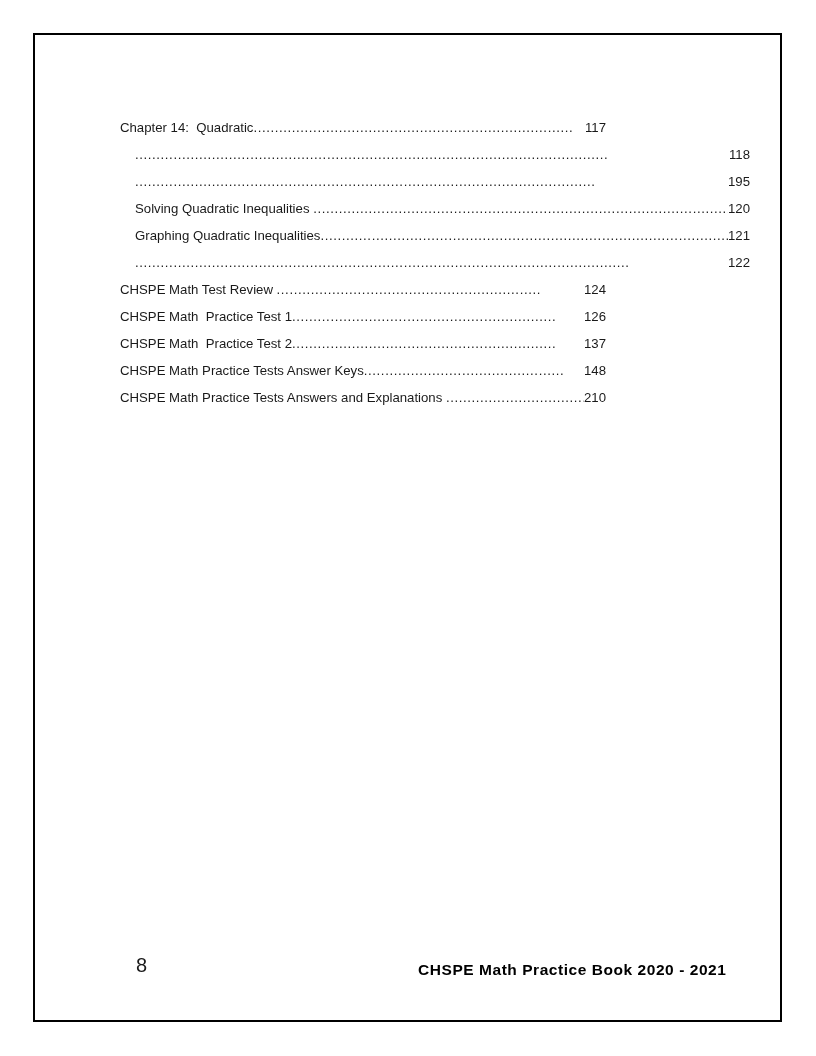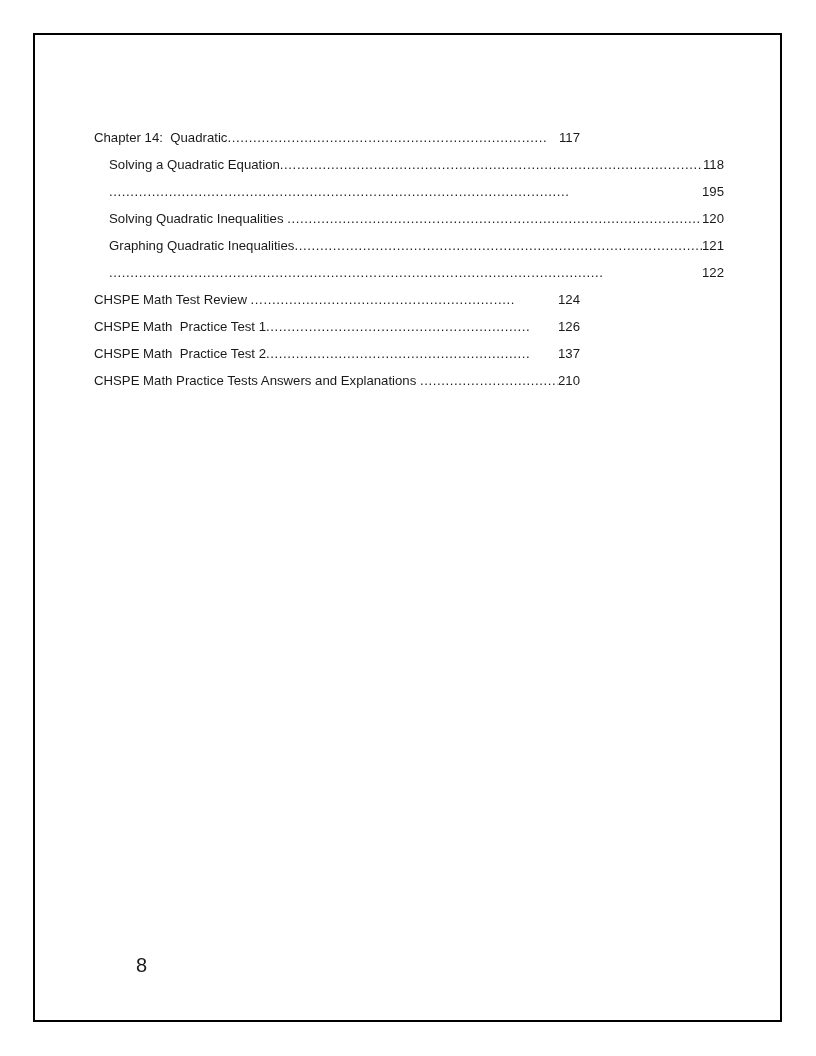--- a/index.html
+++ b/index.html
@@ -109,30 +109,32 @@
     letter-spacing: 0.55px;
     color: #000000;
     white-space: pre;
   }
 </style>
 </head>
 <body>
 
 <div class="page-sheet">
 
-  <div class="toc" id="toc-root" style="top:89px;">
+  <div class="toc" id="toc-root" style="top:79px;padding-left:26px;">
       <div class="toc-entry level-1"><span class="entry-title">Chapter 14:  Quadratic</span><span class="leader">...........................................................................</span><span class="page-num">117</span></div>
-      <div class="toc-entry level-2"><span class="entry-title">Solving a Quadratic Equation</span><span class="leader">...............................................................................................................</span><span class="page-num">118</span></div>
+      <div class="toc-entry level-2"><span class="leader">...............................................................................................................</span><span class="page-num">118</span></div>
       <div class="toc-entry level-2"><span class="leader">............................................................................................................</span><span class="page-num">195</span></div>
       <div class="toc-entry level-2"><span class="entry-title">Solving Quadratic Inequalities </span><span class="leader">...........................................................................................................</span><span class="page-num">120</span></div>
       <div class="toc-entry level-2"><span class="entry-title">Graphing Quadratic Inequalities</span><span class="leader">..........................................................................................................</span><span class="page-num">121</span></div>
       <div class="toc-entry level-2"><span class="leader">....................................................................................................................</span><span class="page-num">122</span></div>
       <div class="toc-entry level-1"><span class="entry-title">CHSPE Math Test Review </span><span class="leader">..............................................................</span><span class="page-num">124</span></div>
       <div class="toc-entry level-1"><span class="entry-title">CHSPE Math  Practice Test 1</span><span class="leader">..............................................................</span><span class="page-num">126</span></div>
       <div class="toc-entry level-1"><span class="entry-title">CHSPE Math  Practice Test 2</span><span class="leader">..............................................................</span><span class="page-num">137</span></div>
+      <div class="toc-entry level-1"><span class="entry-title">CHSPE Math Practice Tests Answer Keys</span><span class="leader">...............................................</span><span class="page-num">148</span></div>
       <div class="toc-entry level-1"><span class="entry-title">CHSPE Math Practice Tests Answers and Explanations </span><span class="leader">....................................</span><span class="page-num">210</span></div>
     </div>
 
   <div class="footer">
     <div class="footer-page-number">8</div>
+    <div class="footer-book-title">CHSPE Math Practice Book 2020 - 2021</div>
   </div>
 
 </div>
 
 </body></html>

